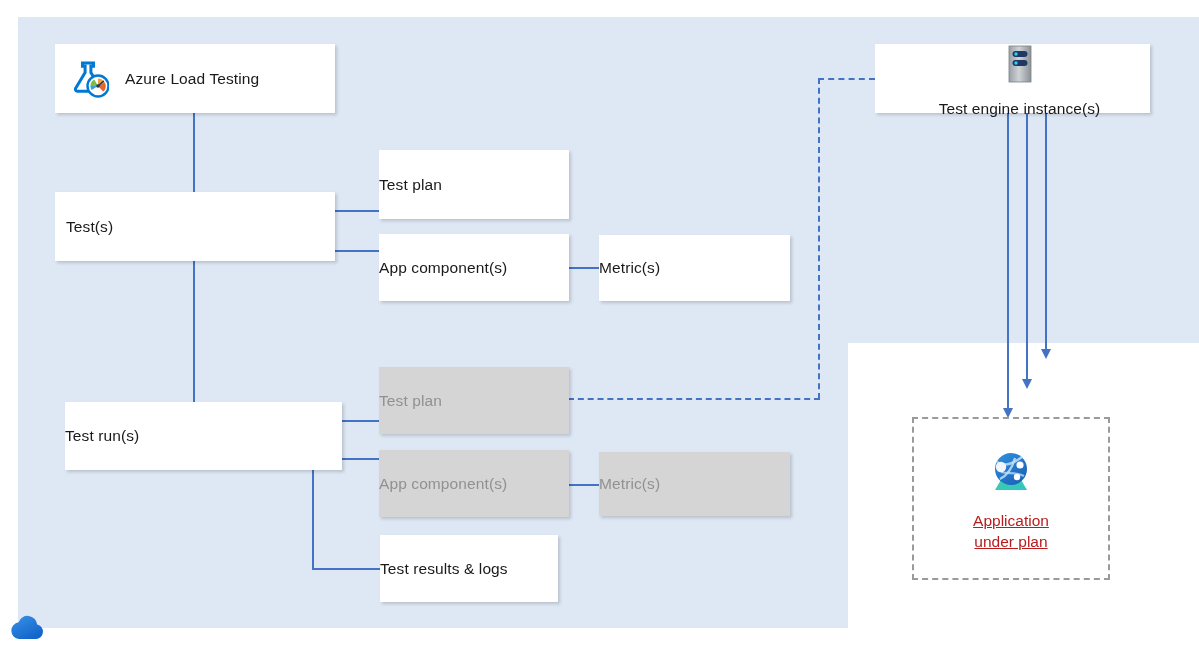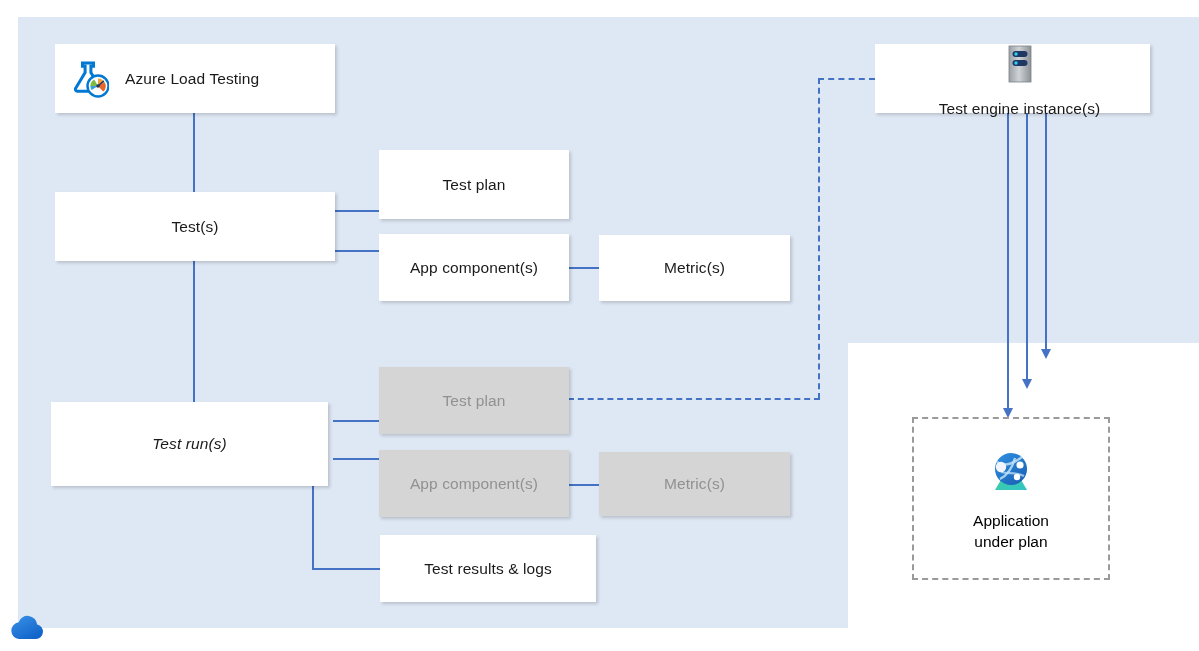--- a/index.html
+++ b/index.html
@@ -41,21 +41,21 @@
     height: 326px;
     background: #dee8f4;
   }
 
   .node {
     position: absolute;
     background: #ffffff;
     box-shadow: 2px 2px 3px rgba(0,0,0,0.17);
     display: flex;
     align-items: center;
-    justify-content: center;
+    justify-content: flex-start;
     box-sizing: border-box;
     font-size: 15.5px;
     color: #1a1a1a;
     letter-spacing: 0.1px;
   }
   .node.gray {
     background: #d5d5d5;
     color: #919191;
   }
   .node.with-icon {
@@ -105,23 +105,24 @@
     border: 2px dashed #9a9a9a;
     box-sizing: border-box;
     display: flex;
     flex-direction: column;
     align-items: center;
     justify-content: center;
     gap: 12px;
   }
   .app-label {
     font-size: 15.5px;
-    color: #000000;
+    color: #b91c1c;
     text-align: center;
     line-height: 1.35;
+    text-decoration: underline;
   }
 
   .cloud-icon {
     position: absolute;
     left: 8px;
     top: 610px;
     width: 44px;
     height: 32px;
   }
   .icon-svg { display: block; }
@@ -177,53 +178,53 @@
         <path d="M29 26 L35.6 22.2 A7.6 7.6 0 0 1 34.2 31.6 Z" fill="#e8662a"></path>
         <path d="M29 26 L21.4 26 A7.6 7.6 0 0 1 25.2 19.4 Z" fill="#7fba42"></path>
         <path d="M29 26 L22.6 30 A7.6 7.6 0 0 1 21.4 26 Z" fill="#3aa0d9"></path>
         <line x1="29" y1="26" x2="34.4" y2="21.4" stroke="#243a5e" stroke-width="1.6" stroke-linecap="round"></line>
         <circle cx="29" cy="26" r="1.8" fill="#243a5e"></circle>
       </svg>
     </span>
     <span>Azure Load Testing</span>
   </div>
 
-  <div class="node" style="left:55px; top:192px; width:280px; height:69px;">
+  <div class="node" style="left:55px; top:192px; width:280px; height:69px;padding-left:11px;">
     <span>Test(s)</span>
   </div>
 
   <div class="node" style="left:379px; top:150px; width:190px; height:69px;">
     <span>Test plan</span>
   </div>
 
   <div class="node" style="left:379px; top:234px; width:190px; height:67px;">
     <span>App component(s)</span>
   </div>
 
   <div class="node" style="left:599px; top:235px; width:191px; height:66px;">
     <span>Metric(s)</span>
   </div>
 
-  <div class="node" style="left:51px; top:402px; width:277px; height:84px;font-style:italic;">
+  <div class="node" style="left:65px; top:402px; width:277px; height:68px;">
     <span>Test run(s)</span>
   </div>
 
   <div class="node gray" style="left:379px; top:367px; width:190px; height:67px;">
     <span>Test plan</span>
   </div>
 
   <div class="node gray" style="left:379px; top:450px; width:190px; height:67px;">
     <span>App component(s)</span>
   </div>
 
   <div class="node gray" style="left:599px; top:452px; width:191px; height:64px;">
     <span>Metric(s)</span>
   </div>
 
-  <div class="node" style="left:380px; top:535px; width:216px; height:67px;">
+  <div class="node" style="left:380px; top:535px; width:178px; height:67px;">
     <span>Test results &amp; logs</span>
   </div>
 
   <div class="node with-icon" style="left:875px; top:44px; width:275px; height:69px;flex-direction:column;">
     <span class="icon-wrap">
       <svg class="icon-svg" width="28" height="40" viewBox="0 0 28 40">
         <defs>
           <linearGradient id="srvGrad" x1="0" y1="0" x2="1" y2="0">
             <stop offset="0%" stop-color="#9aa0a6"></stop>
             <stop offset="45%" stop-color="#cfd3d6"></stop>

